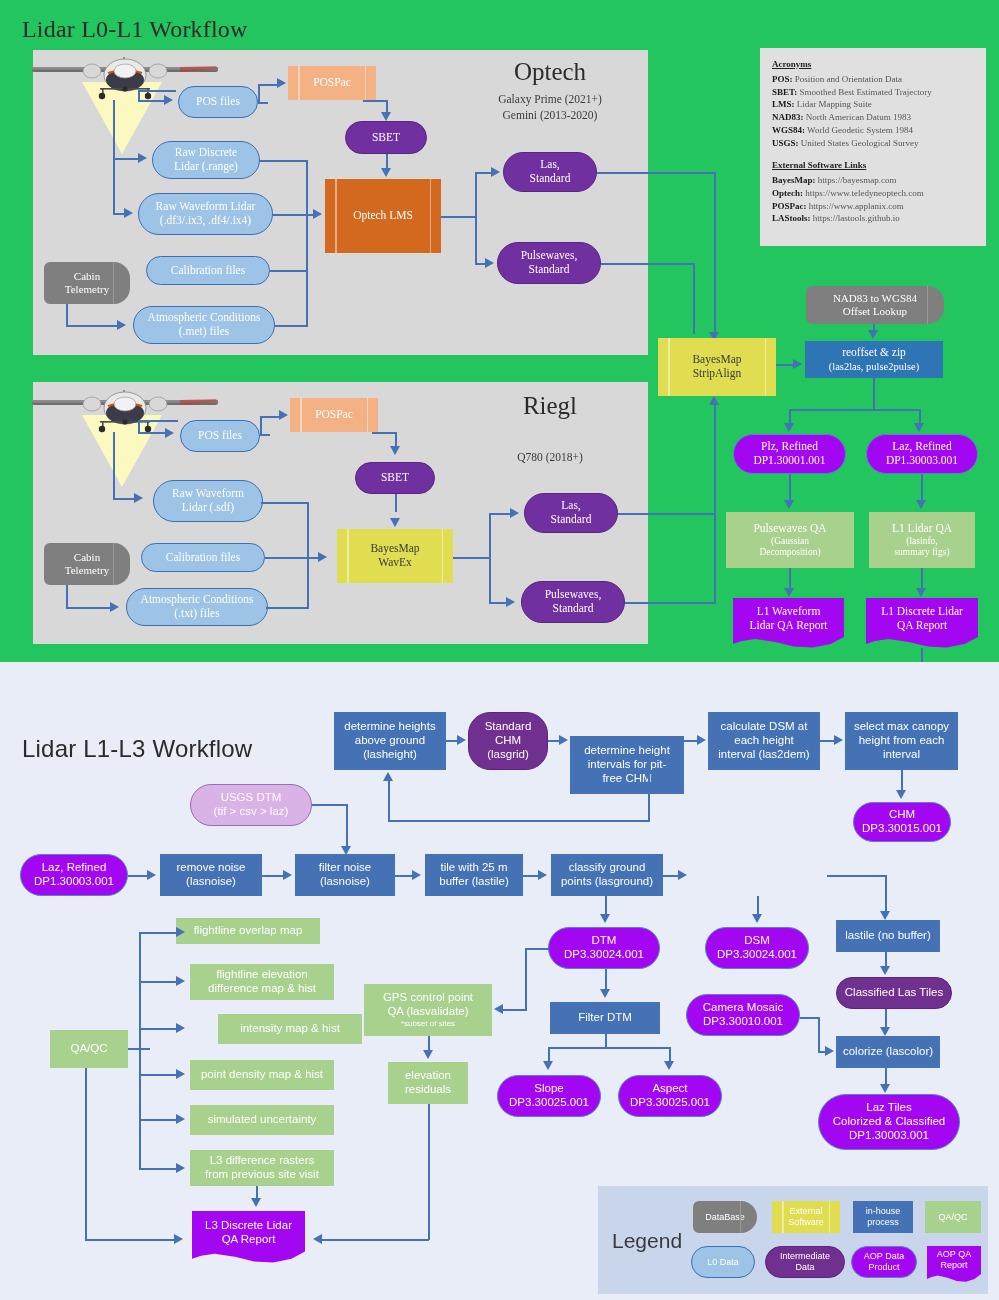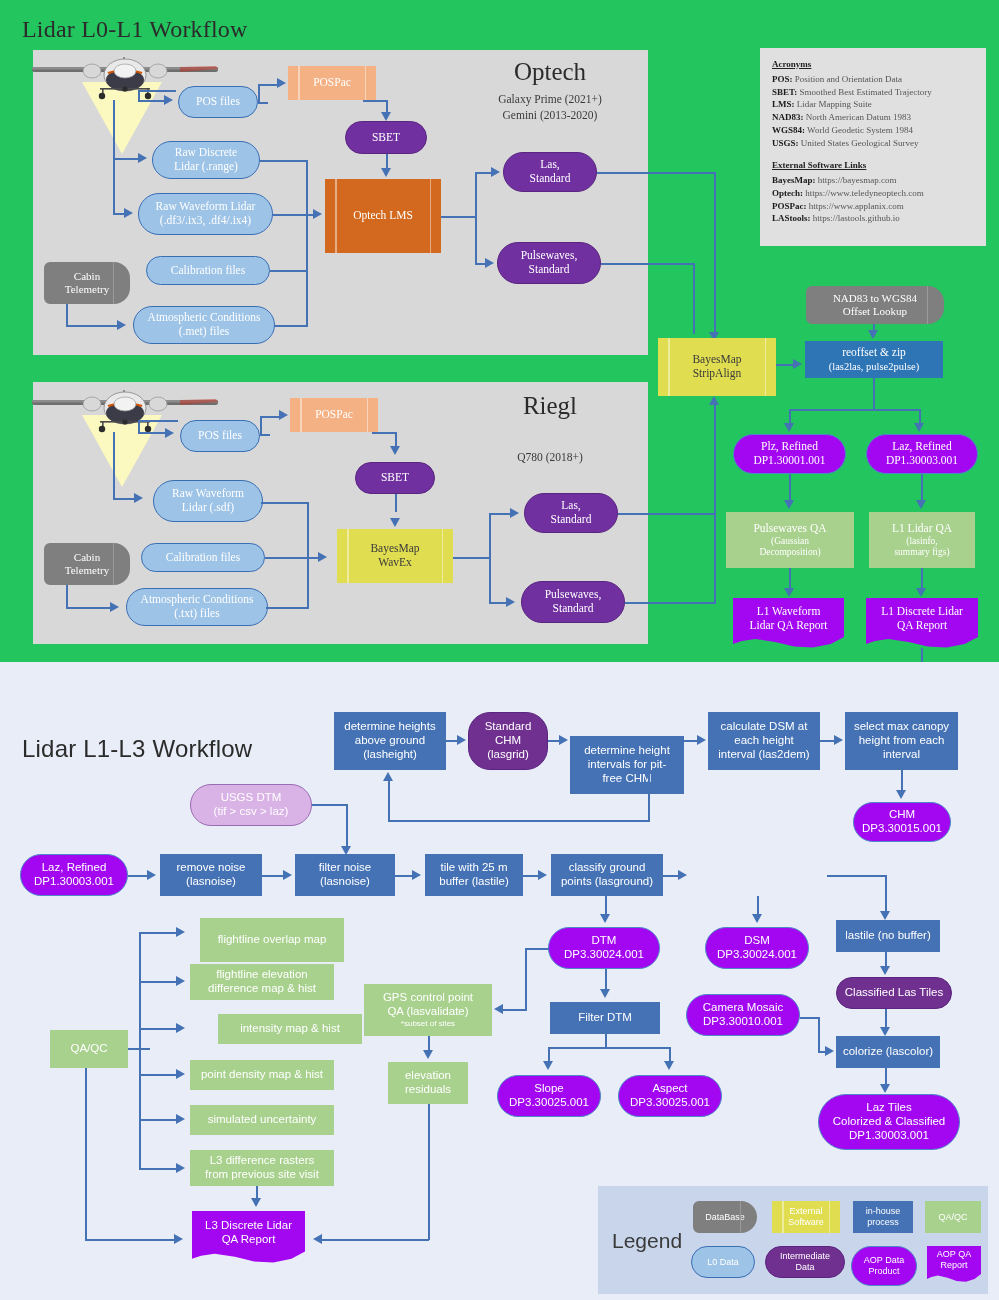--- a/index.html
+++ b/index.html
@@ -544,21 +544,21 @@
   <div class="ln lh" style="left:548px;top:385px;width:122px;"></div>
   <div class="ln lv" style="left:548px;top:385px;height:14px;"></div>
   <div class="ln lv" style="left:669px;top:385px;height:14px;"></div>
   <div class="ar ar-d" style="left:543px;top:399px;"></div>
   <div class="ar ar-d" style="left:664px;top:399px;"></div>
 
   <div class="node n-qa" style="left:50px;top:1030px;width:78px;height:38px;position:absolute;top:368px;">
       <span>QA/QC</span>
     </div>
 
-  <div class="node n-qa" style="left:200px;top:256px;width:144px;height:44px;">
+  <div class="node n-qa" style="left:176px;top:256px;width:144px;height:26px;">
       <span>flightline overlap map</span>
     </div>
   <div class="node n-qa" style="left:190px;top:302px;width:144px;height:36px;">
     <span><span>flightline elevation</span><br><span>difference map &amp; hist</span></span>
   </div>
   <div class="node n-qa" style="left:190px;top:352px;width:144px;height:30px;margin-left:28px;">
       <span>intensity map &amp; hist</span>
     </div>
   <div class="node n-qa" style="left:190px;top:398px;width:144px;height:30px;">
       <span>point density map &amp; hist</span>
@@ -614,19 +614,19 @@
   <div class="lg n-qa" style="left:925px;top:539px;width:56px;height:32px;">
       <span>QA/QC</span>
     </div>
 
   <div class="lg n-l0" style="left:691px;top:584px;width:64px;height:32px;">
       <span>L0 Data</span>
     </div>
   <div class="lg n-mid2" style="left:765px;top:584px;width:80px;height:32px;">
     <span><span>Intermediate</span><br><span>Data</span></span>
   </div>
-  <div class="lg n-prod" style="left:851px;top:584px;width:66px;height:40px;">
+  <div class="lg n-prod" style="left:851px;top:584px;width:66px;height:32px;">
     <span><span>AOP Data</span><br><span>Product</span></span>
   </div>
   <div class="lg n-rep" style="left:927px;top:584px;width:54px;height:36px;display:flex;align-items:flex-start;justify-content:center;padding-top:3px;">
     <span><span>AOP QA</span><br><span>Report</span></span>
   </div>
 </div>
 
 </body></html>

